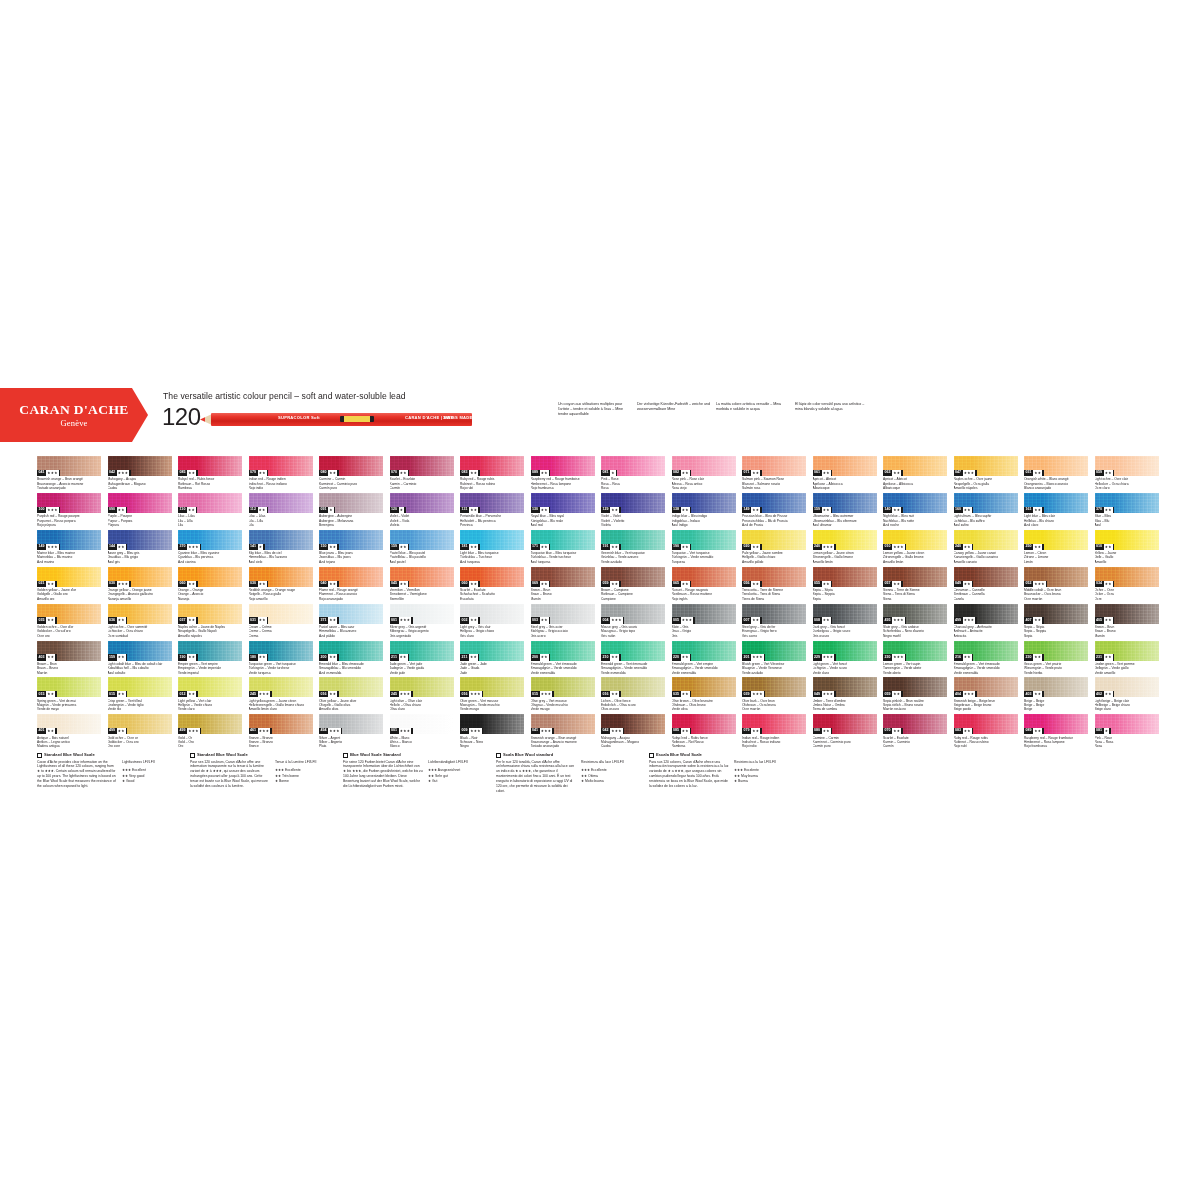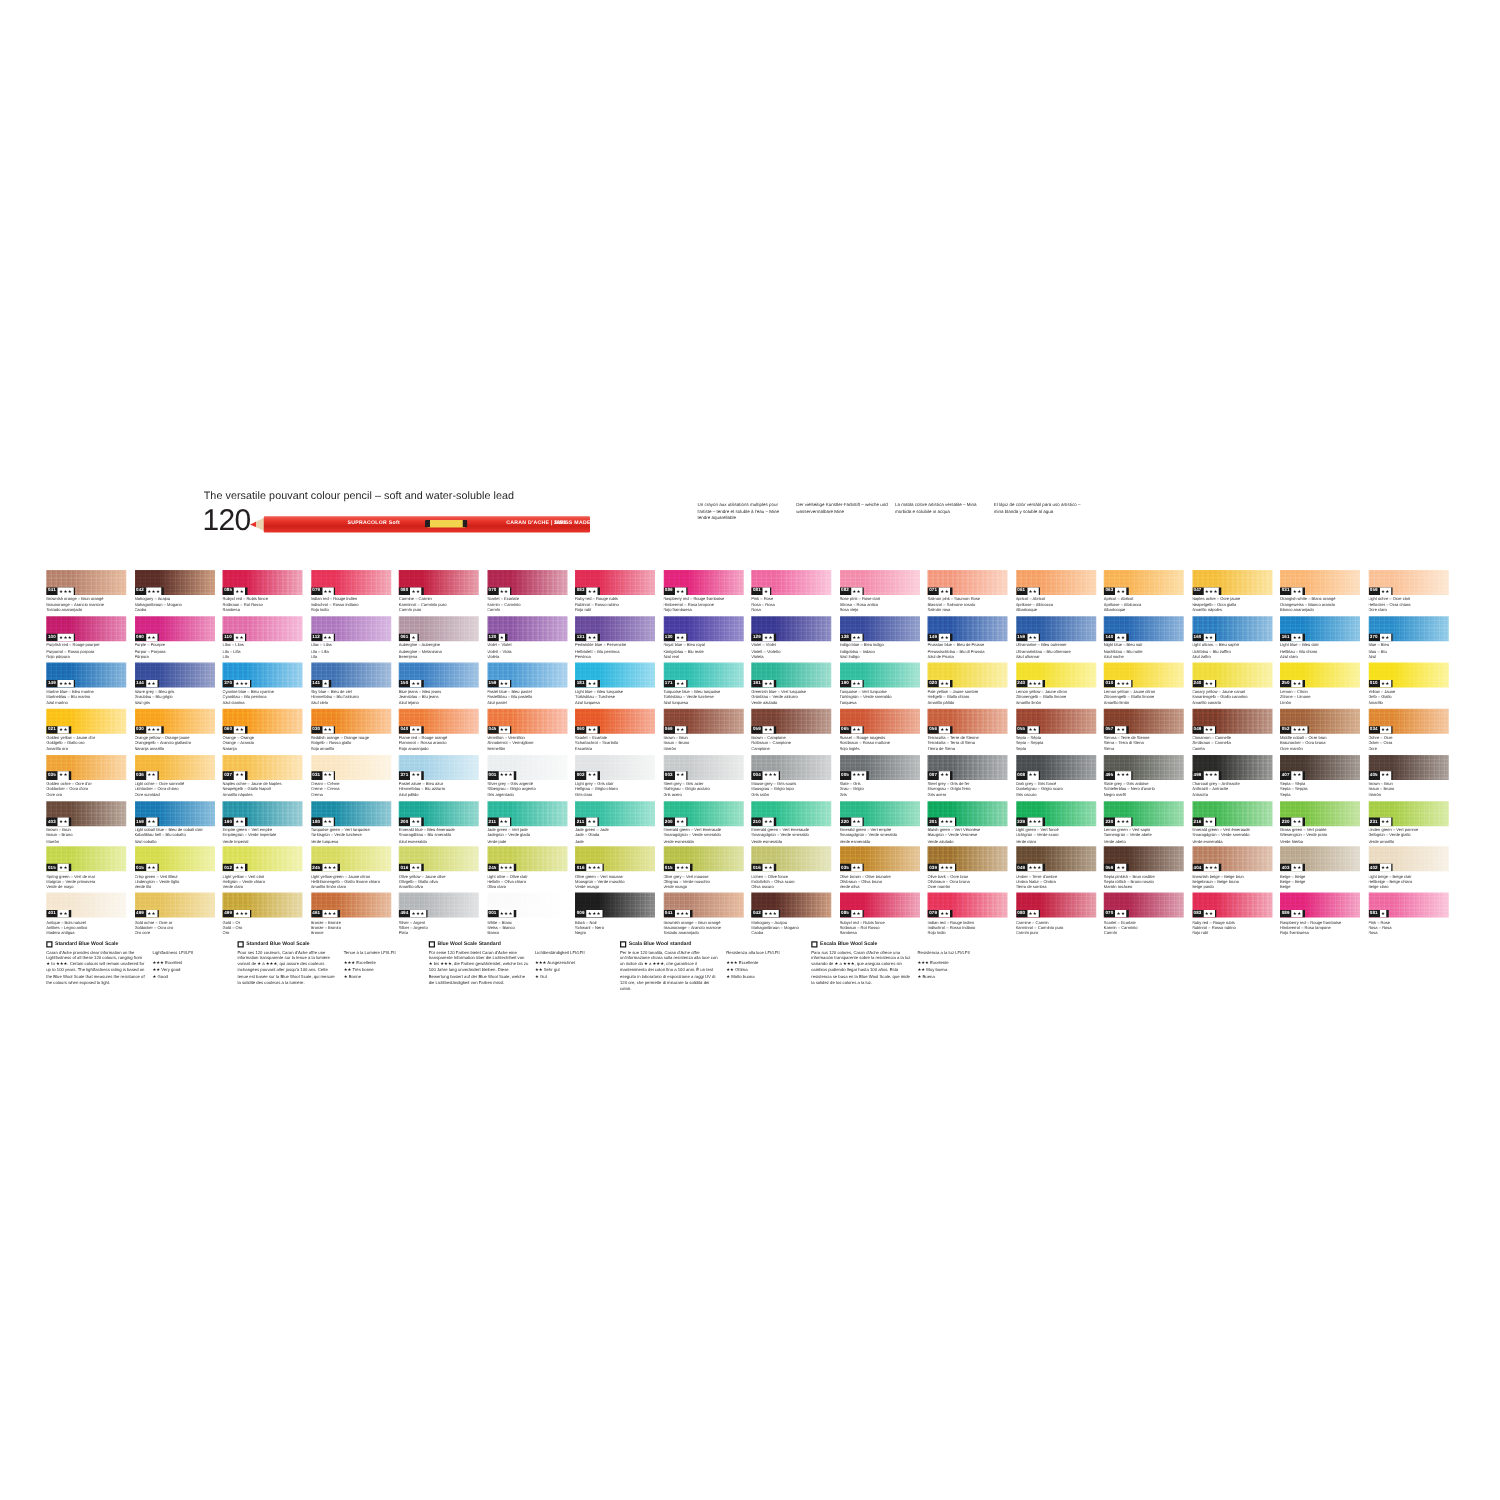--- a/index.html
+++ b/index.html
@@ -114,22 +114,26 @@
   .flf{margin-bottom:4px;}
   .frate{line-height:1.5;}
 </style>
 </head>
 <body>
 
 <div id="sheet">
 
   <div class="header">
 
+    <div class="logo-banner">
+      <div class="logo-main">CARAN D'ACHE</div>
+      <div class="logo-sub">Genève</div>
+    </div>
 
-    <div class="tagline">The versatile pouvant colour pencil – soft and water-soluble lead</div>
+    <div class="tagline">The versatile artistic colour pencil – soft and water-soluble lead</div>
     <div class="countnum">120</div>
 
     <div class="pencil">
       <div class="pencil-tip"></div>
       <div class="pencil-body"></div>
       <div class="pencil-txt p-brand">SUPRACOLOR Soft</div>
       <div class="p-stripe"></div>
       <div class="pencil-txt p-mark">CARAN D'ACHE | SWISS MADE</div>
       <div class="pencil-txt p-num">3888</div>
     </div>

